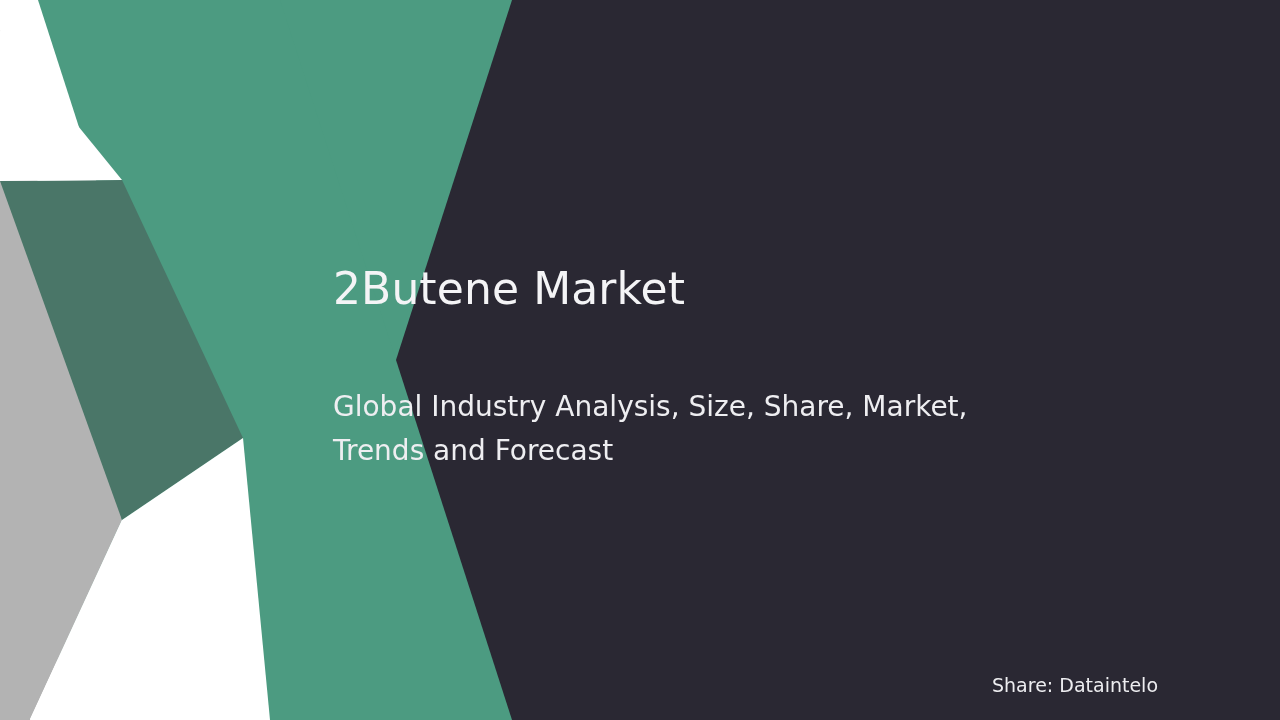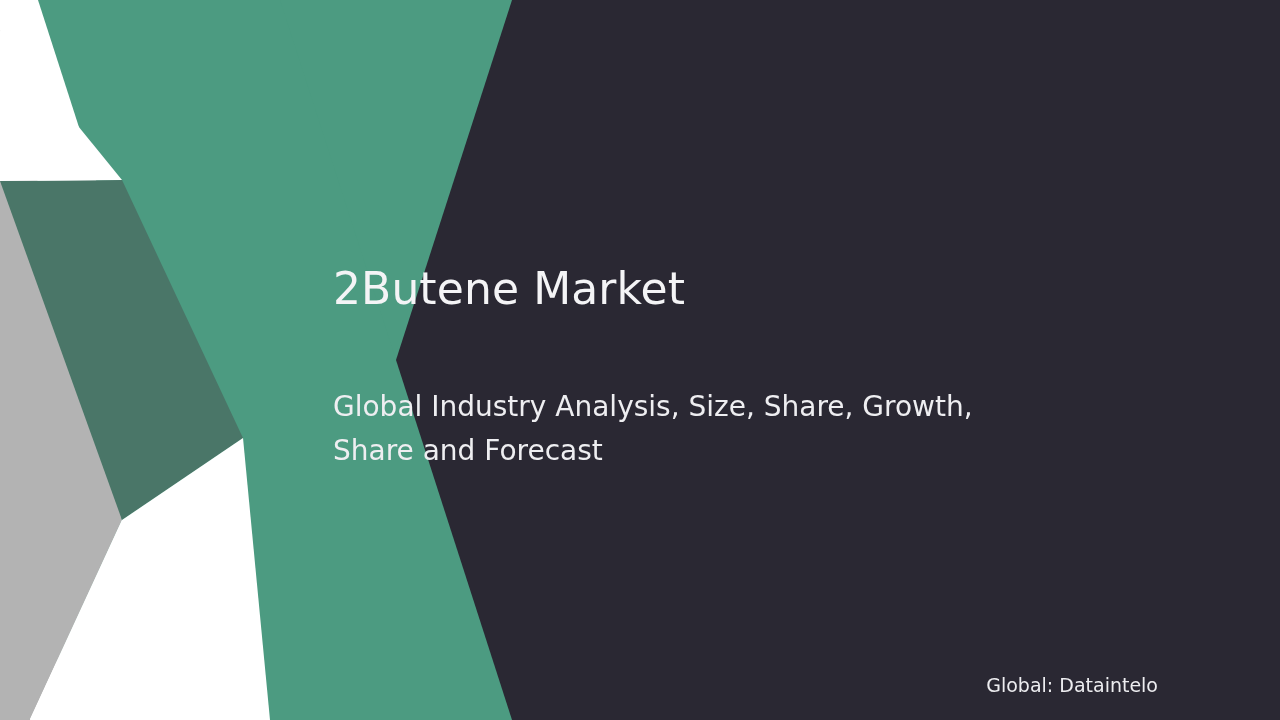--- a/index.html
+++ b/index.html
@@ -100,18 +100,18 @@
     <polygon points="0,181 122,180 243,438 122,520" fill="#4a7668"></polygon>
 
     <polygon points="0,30 0,181 122,180" fill="#ffffff"></polygon>
     <polygon points="122,520 243,438 270,720 30,720" fill="#ffffff"></polygon>
     <polygon points="122,520 268,719 30,719" fill="#ffffff"></polygon>
   </svg>
 
   <div class="text-layer">
     <h1 id="slide-title">2Butene Market</h1>
 
-    <p id="slide-subtitle">Global Industry Analysis, Size, Share, Growth, Share and Forecast</p>
+    <p id="slide-subtitle">Global Industry Analysis, Size, Share, Market, Trends and Forecast</p>
 
-    <p id="author-line">Global: Dataintelo</p>
+    <p id="author-line">Share: Dataintelo</p>
   </div>
 
 </div>
 
 </body></html>

